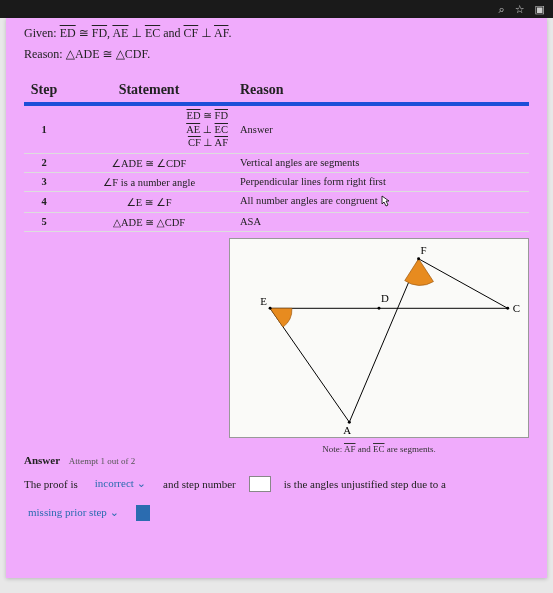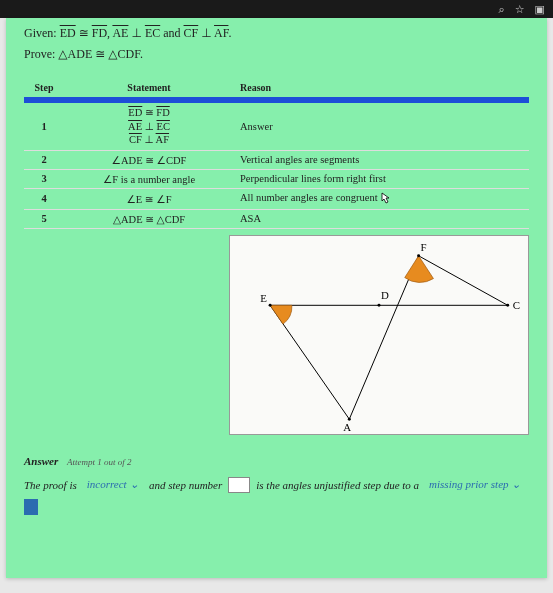--- a/index.html
+++ b/index.html
@@ -16,60 +16,60 @@
       height: 18px;
       background: #1a1a1a;
       display: flex;
       justify-content: flex-end;
       align-items: center;
       gap: 10px;
       padding-right: 8px;
     }
     .topbar .ticon { color: #ccc; font-size: 11px; }
     .page {
-      background: #86efac;
+      background: #f0abfc;
       margin: 0 6px;
       padding: 8px 18px 14px 18px;
       box-shadow: 0 1px 4px rgba(0,0,0,0.2);
       min-height: 560px;
     }
     .given, .prove { font-size: 12px; margin-bottom: 6px; }
     .over { text-decoration: overline; }
     .proof-table {
       margin-top: 16px;
       width: 100%;
       border-collapse: collapse;
     }
     .proof-table th {
       text-align: left;
       font-weight: bold;
-      font-size: 10px;
+      font-size: 14px;
       padding: 4px 6px;
-      border-bottom: 6px solid #1d4ed8;
+      border-bottom: 4px solid #1d4ed8;
     }
     .proof-table td {
       padding: 3px 6px;
       font-size: 10.5px;
       border-bottom: 1px solid #ddd;
       vertical-align: middle;
     }
     .proof-table .stepcol { width: 40px; text-align: center; font-weight: bold; }
     .proof-table .stmtcol { width: 170px; text-align: center; }
     .proof-table .reasoncol { text-align: left; }
-    .stmt-line { line-height: 1.3; }
+    .stmt-line { line-height: 1.3; text-align: right; }
     .figure-wrap { display: flex; justify-content: flex-end; margin-top: 6px; }
     .figure {
       width: 300px;
     }
     .figure svg { border: 1px solid #999; background: #fafaf8; }
     .note { text-align: center; font-size: 9px; margin-top: 4px; color: #333; }
-    .answer-sec { margin-top: 18px; font-size: 11px; font-style: italic; }
+    .answer-sec { font-size: 11px; }
     .answer-label { font-weight: bold; }
     .attempt { font-size: 9px; color: #555; margin-left: 6px; }
-    .answer-line { margin-top: 10px; display: flex; align-items: center; gap: 6px; flex-wrap: wrap; }
+    .answer-line { margin-top: 10px; display: flex; align-items: center; gap: 13px; flex-wrap: wrap; }
     .dropdown {
       display: inline-flex;
       align-items: flex-start;
       gap: 3px;
       padding: 1px 4px;
       color: #2b6cb0;
       cursor: pointer;
     }
     .box-input {
       display: inline-block;
@@ -94,21 +94,21 @@
 </div>
 
 <div class="page">
 
   <div class="given">
     <span>Given:</span>
     <span class="over">ED</span><span> ≅ </span><span class="over">FD</span><span>, </span><span class="over">AE</span><span> ⊥ </span><span class="over">EC</span><span> and </span><span class="over">CF</span><span> ⊥ </span><span class="over">AF</span><span>.</span>
   </div>
 
   <div class="prove">
-    <span>Prove:</span>
+    <span>Reason:</span>
     <span>△ADE</span><span> ≅ </span><span>△CDF</span><span>.</span>
   </div>
 
   <table class="proof-table">
     <thead>
       <tr>
         <th class="stepcol">Step</th>
         <th class="stmtcol">Statement</th>
         <th class="reasoncol">Reason</th>
       </tr>
@@ -170,20 +170,23 @@
         <circle cx="190" cy="20" r="1.5" fill="#000"></circle>
         <circle cx="280" cy="70" r="1.5" fill="#000"></circle>
         <circle cx="120" cy="185" r="1.5" fill="#000"></circle>
 
         <text x="30" y="67" font-size="11">E</text>
         <text x="152" y="64" font-size="11">D</text>
         <text x="192" y="15" font-size="11">F</text>
         <text x="285" y="74" font-size="11">C</text>
         <text x="114" y="197" font-size="11">A</text>
       </svg>
+      <div class="note">
+        <span>Note: </span><span class="over">AF</span><span> and </span><span class="over">EC</span><span> are segments.</span>
+      </div>
     </div>
   </div>
 
   <div class="answer-sec">
     <span class="answer-label">Answer</span>
     <span class="attempt">Attempt 1 out of 2</span>
 
     <div class="answer-line">
       <span>The proof is</span>
       <span class="dropdown">

